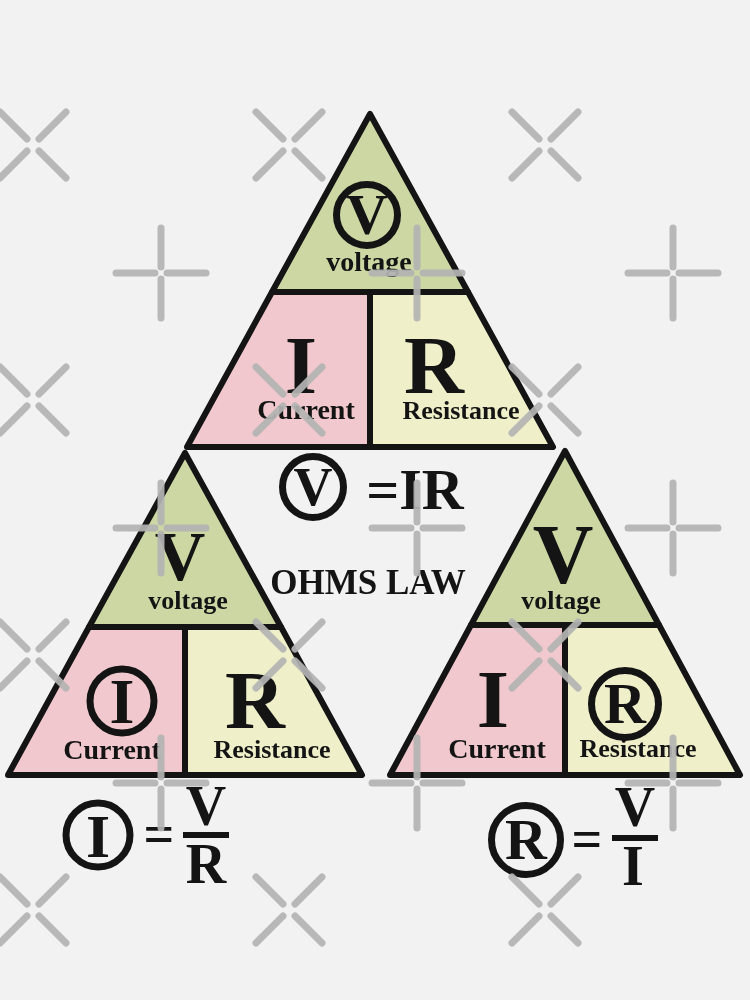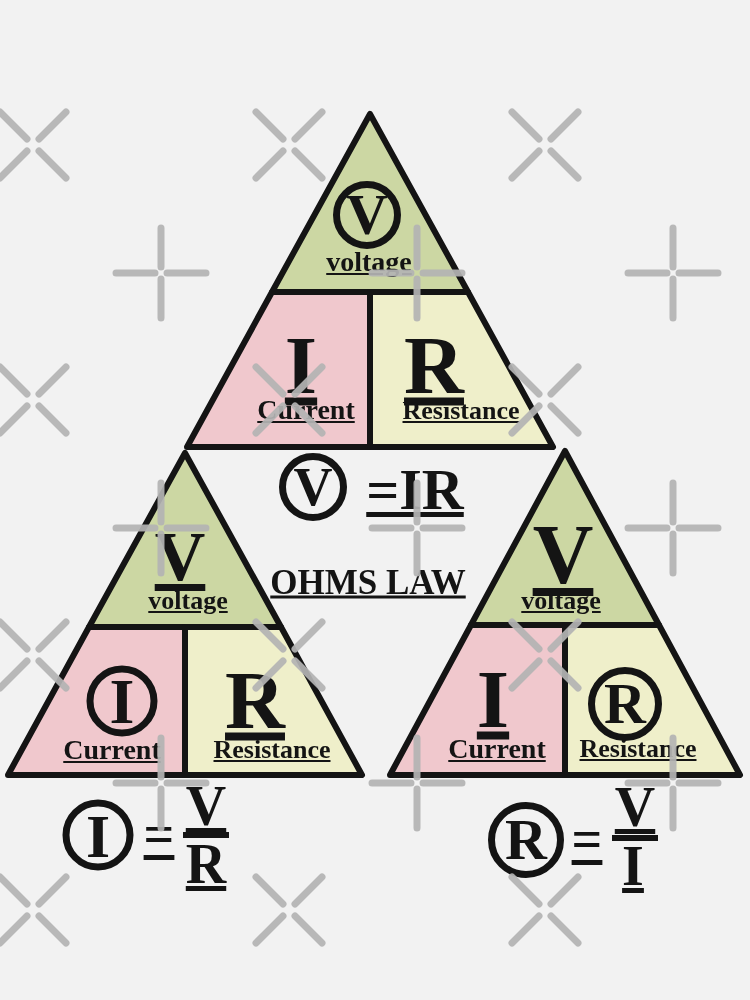--- a/index.html
+++ b/index.html
@@ -9,21 +9,21 @@
     font-family:"Liberation Serif","DejaVu Serif",serif;
     color:var(--outline_black,#141414);
   }
   svg.layer{position:absolute;left:0;top:0;}
   .shape-sec{stroke:var(--outline_black,#141414);stroke-width:6;stroke-linejoin:round;}
   .sec-v{fill:var(--section_voltage_green,#ccd7a3);}
   .sec-c{fill:var(--section_current_pink,#f0c8cd);}
   .sec-r{fill:var(--section_resistance_yellow,#efefca);}
   .abs{
     position:absolute;transform:translate(-50%,-50%);
-    font-weight:bold;line-height:1;white-space:nowrap;text-decoration:underline;
+    font-weight:bold;line-height:1;white-space:nowrap;
   }
   .circ{
     position:absolute;transform:translate(-50%,-50%);box-sizing:border-box;
     border-style:solid;border-color:var(--outline_black,#141414);border-radius:50%;
     display:flex;align-items:center;justify-content:center;
     font-weight:bold;line-height:1;
   }
   .circ span{display:block;}
   .bar{
     position:absolute;transform:translate(-50%,-50%);

